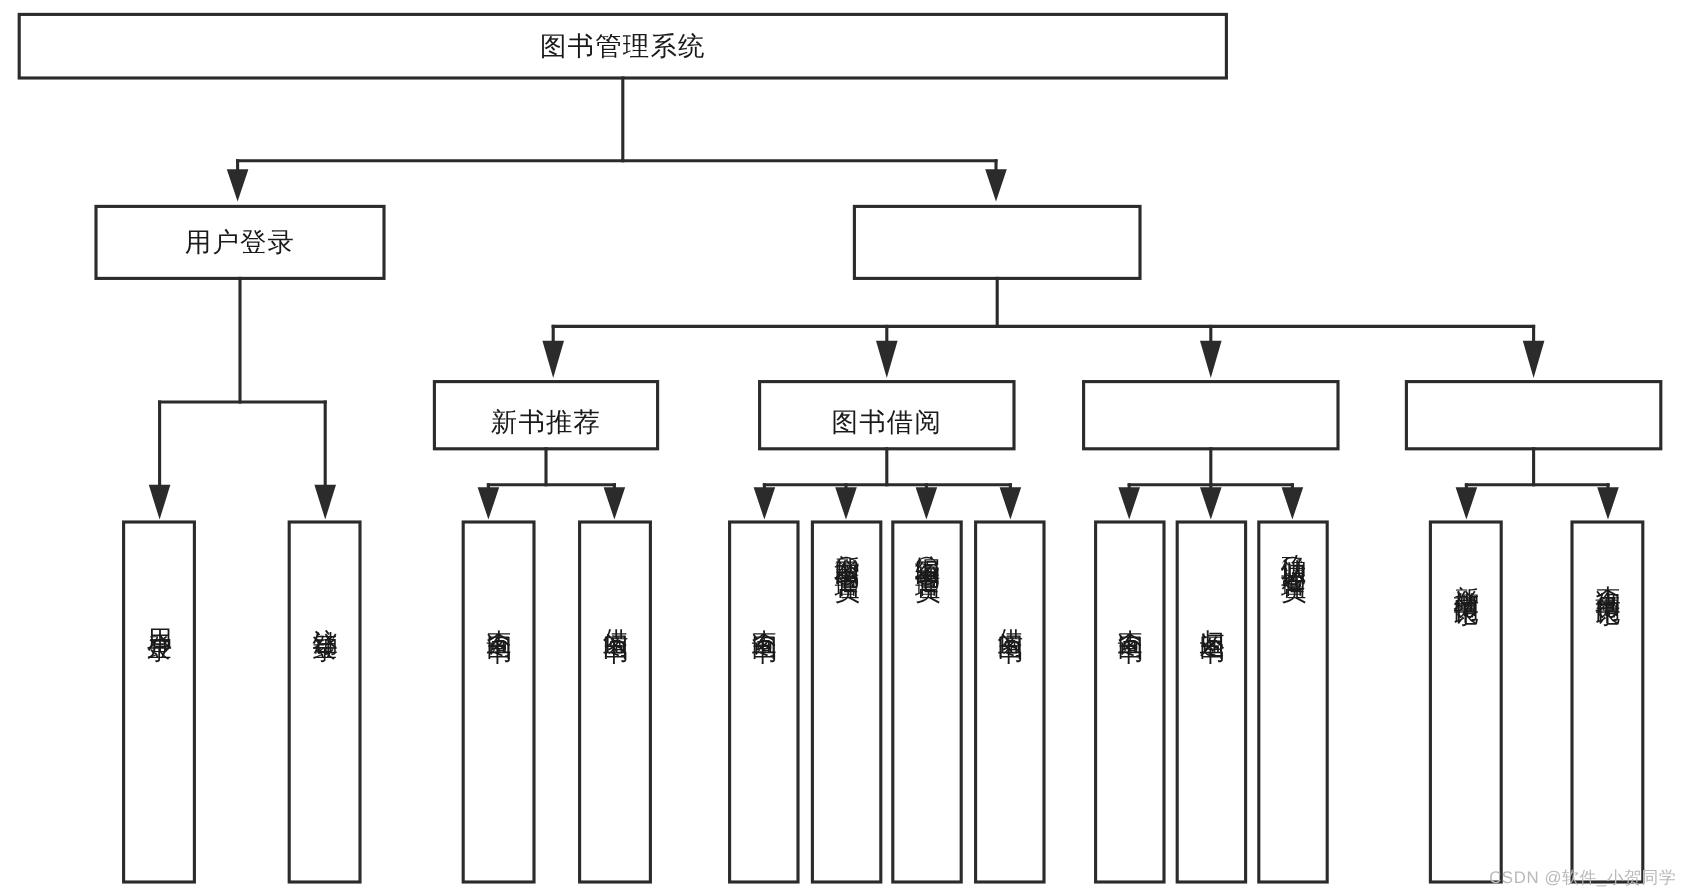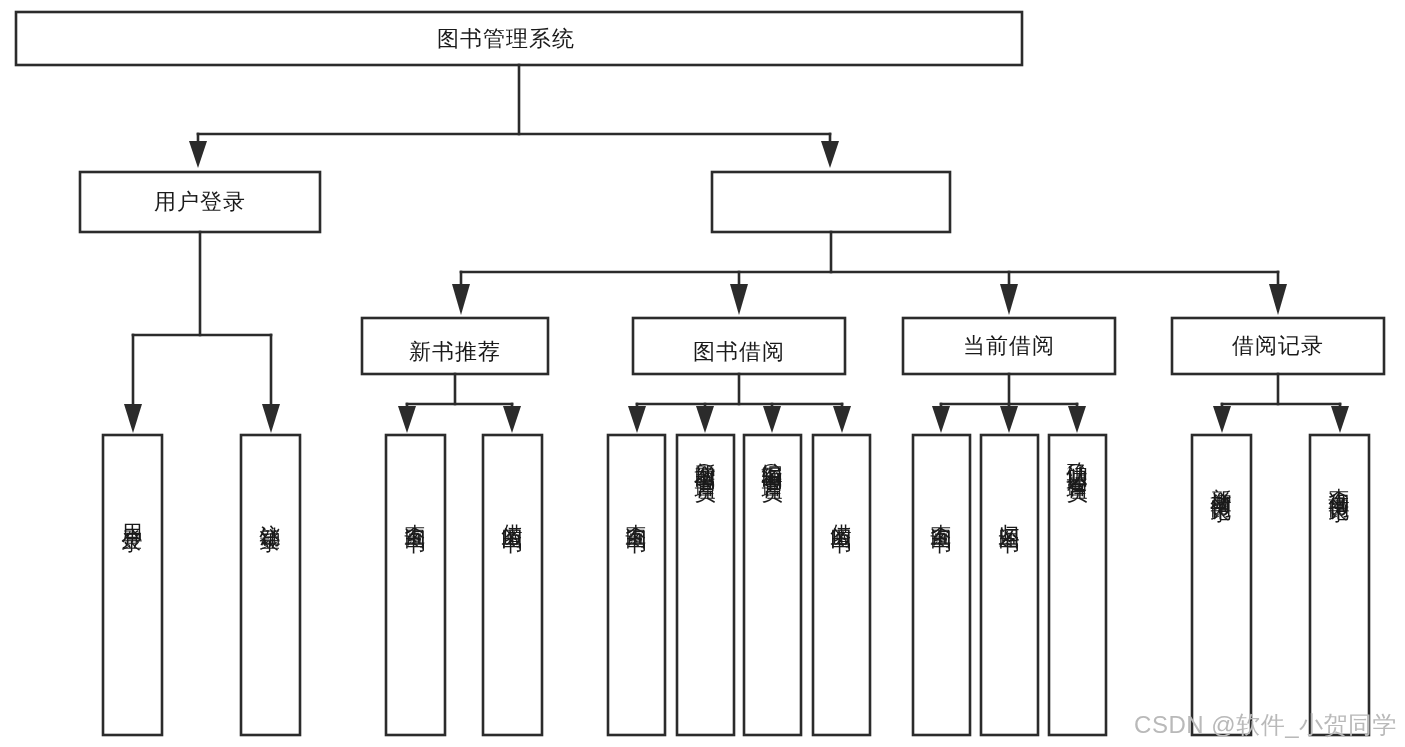--- a/index.html
+++ b/index.html
@@ -71,21 +71,21 @@
     font-size: 22px;
     color: #1a1a1a;
     letter-spacing: 1px;
     white-space: nowrap;
   }
   .watermark {
     position: absolute;
     right: 8px;
     bottom: 6px;
     font-family: "Liberation Sans", "DejaVu Sans", sans-serif;
-    font-size: 24px;
+    font-size: 14px;
     color: #b9b9b9;
     letter-spacing: 0.5px;
     white-space: nowrap;
     pointer-events: none;
   }
 </style>
 </head>
 <body>
 
 <div id="diagram-root">
@@ -175,40 +175,34 @@
     <rect class="node-rect" x="813" y="435" width="57" height="300"></rect>
 
     <rect class="node-rect" x="913" y="435" width="57" height="300"></rect>
     <rect class="node-rect" x="981" y="435" width="57" height="300"></rect>
     <rect class="node-rect" x="1049" y="435" width="57" height="300"></rect>
 
     <rect class="node-rect" x="1192" y="435" width="59" height="300"></rect>
     <rect class="node-rect" x="1310" y="435" width="59" height="300"></rect>
   </svg>
 
-  <div class="hlabel-wrap" style="left:3px; top:12px; width:1006px; height:53px;">
+  <div class="hlabel-wrap" style="left:16px; top:12px; width:1006px; height:53px;">
     <span class="hlabel-text">图书管理系统</span>
   </div>
 
   <div class="hlabel-wrap" style="left:80px; top:172px; width:240px; height:60px;">
     <span class="hlabel-text">用户登录</span>
   </div>
 
   <div class="hlabel-wrap" style="left:362px; top:318px; width:186px; height:68px;">
     <span class="hlabel-text">新书推荐</span>
   </div>
   <div class="hlabel-wrap" style="left:633px; top:318px; width:212px; height:68px;">
     <span class="hlabel-text">图书借阅</span>
   </div>
-  <div class="hlabel-wrap" style="left:903px; top:318px; width:212px; height:56px;">
-    <span class="hlabel-text">当前借阅</span>
-  </div>
-  <div class="hlabel-wrap" style="left:1172px; top:318px; width:212px; height:56px;">
-    <span class="hlabel-text">借阅记录</span>
-  </div>
 
   <div class="vlabel-wrap" style="left:103px; top:435px; width:59px; height:300px; padding-top:72px;">
     <span class="vlabel-text">用户登录</span>
   </div>
   <div class="vlabel-wrap" style="left:241px; top:435px; width:59px; height:300px; padding-top:72px;">
     <span class="vlabel-text">注销登录</span>
   </div>
 
   <div class="vlabel-wrap" style="left:386px; top:435px; width:59px; height:300px; padding-top:72px;">
     <span class="vlabel-text">查询图书</span>

